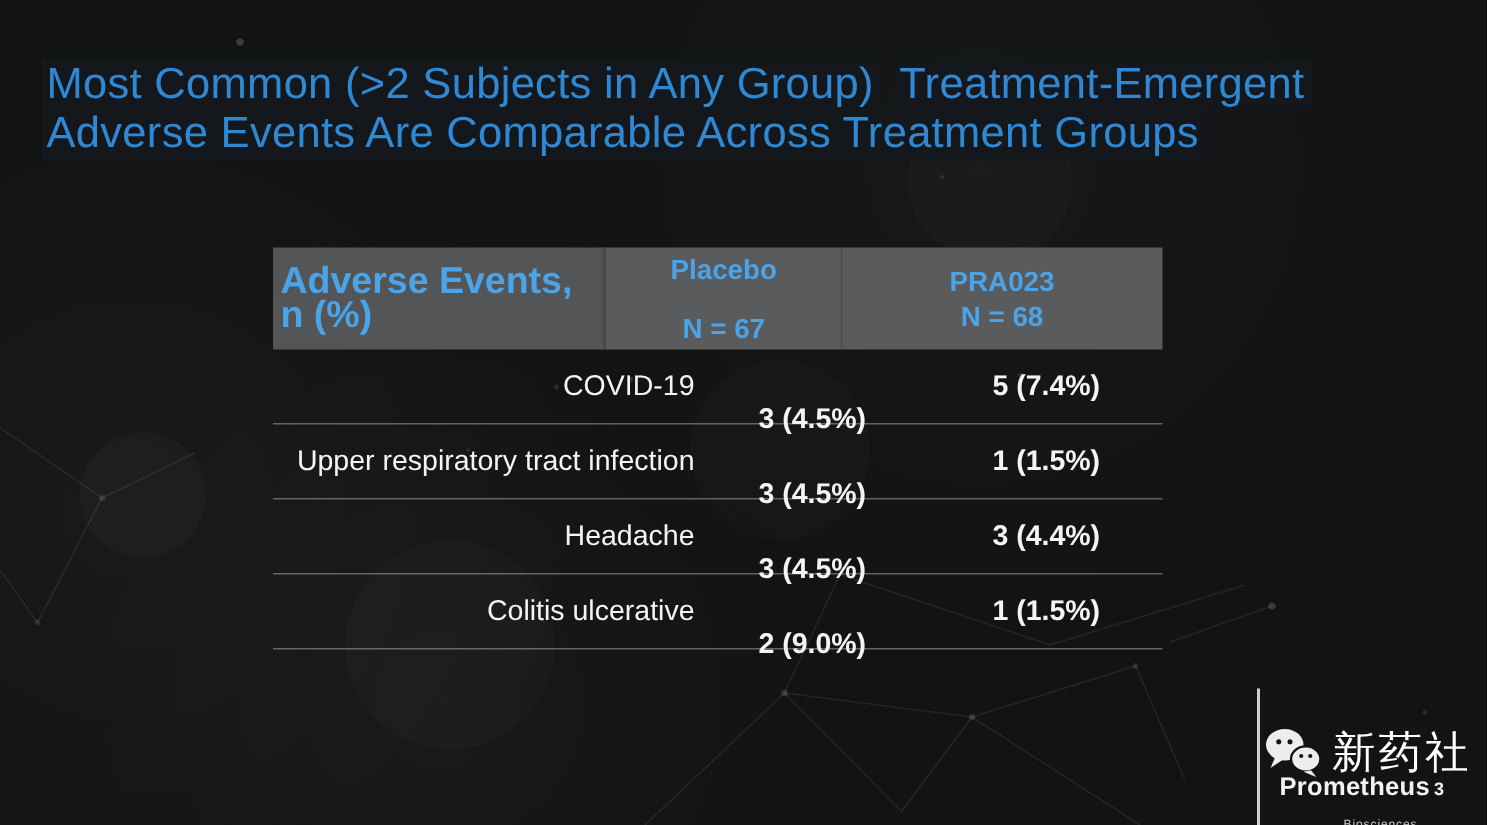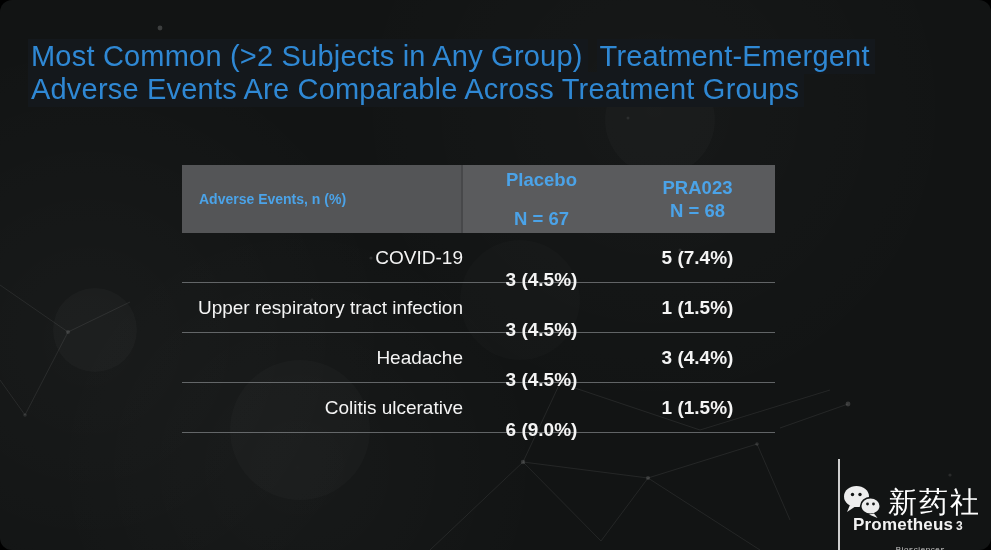--- a/index.html
+++ b/index.html
@@ -4,21 +4,20 @@
 <style>
   html,body { margin:0; padding:0; background:#000; }
   .slide {
     position:relative; width:991px; height:550px; overflow:hidden;
     font-family:"Liberation Sans", sans-serif;
     background:
       radial-gradient(circle at 66% 20%, rgba(255,255,255,0.018), transparent 40%),
       radial-gradient(circle at 9% 62%, rgba(255,255,255,0.028), transparent 32%),
       radial-gradient(circle at 30% 85%, rgba(255,255,255,0.022), transparent 30%),
       var(--background, #121414);
-    border-radius: 12px;
   }
   .bg-pattern { position:absolute; left:0; top:0; width:991px; height:550px; }
 
   
   .title {
     position:absolute; left:28px; top:40px;
     font-size:29px; line-height:33px; letter-spacing:0.2px;
     color:var(--title-blue, #2f88d4); white-space:nowrap;
   }
   .hl { background:var(--title-highlight, #14181c); padding:1px 5px 2px 3px; }
@@ -27,21 +26,21 @@
   
   .aetable { position:absolute; left:182px; top:165px; width:593px; }
   .thead { display:flex; height:68px; }
   .th {
     display:flex; flex-direction:column; justify-content:center; align-items:center;
     box-sizing:border-box; color:var(--header-blue, #4ba3e8);
     font-weight:bold; font-size:18.5px; line-height:23px;
     background:var(--header-bg, #5a5b5d);
   }
   .th.c1 {
-    width:281px; align-items:flex-start; padding-left:17px; font-size:14px;
+    width:222px; align-items:flex-start; padding-left:5px; font-size:25px;
     background:var(--header-bg-left, #545557);
     border-right:2px solid #47484a;
   }
   .th.c2 { width:157px;gap:16px; }
   .th.c3 { flex:1; }
   .trow {
     display:flex; height:49px; align-items:center;
     border-bottom:1px solid var(--row-divider, rgba(162,166,169,0.55));
     color:var(--row-text, #f4f4f4); font-size:19px;
   }
@@ -127,21 +126,21 @@
       <div class="td c2">3 (4.5%)</div>
       <div class="td c3">1 (1.5%)</div>
     </div>
     <div class="trow">
       <div class="td c1">Headache</div>
       <div class="td c2">3 (4.5%)</div>
       <div class="td c3">3 (4.4%)</div>
     </div>
     <div class="trow">
       <div class="td c1">Colitis ulcerative</div>
-      <div class="td c2">6 (9.0%)</div>
+      <div class="td c2">2 (9.0%)</div>
       <div class="td c3">1 (1.5%)</div>
     </div>
   </div>
 
   <div class="vline"></div>
 
   <svg class="wechat" viewBox="0 0 38 34" xmlns="http://www.w3.org/2000/svg" aria-hidden="true">
     <ellipse cx="13.5" cy="11.5" rx="12.5" ry="10.5" fill="#ededed"></ellipse>
     <path d="M7 20 L4 27 L13 21 Z" fill="#ededed"></path>
     <circle cx="9.5" cy="9.5" r="1.7" fill="#121414"></circle>

